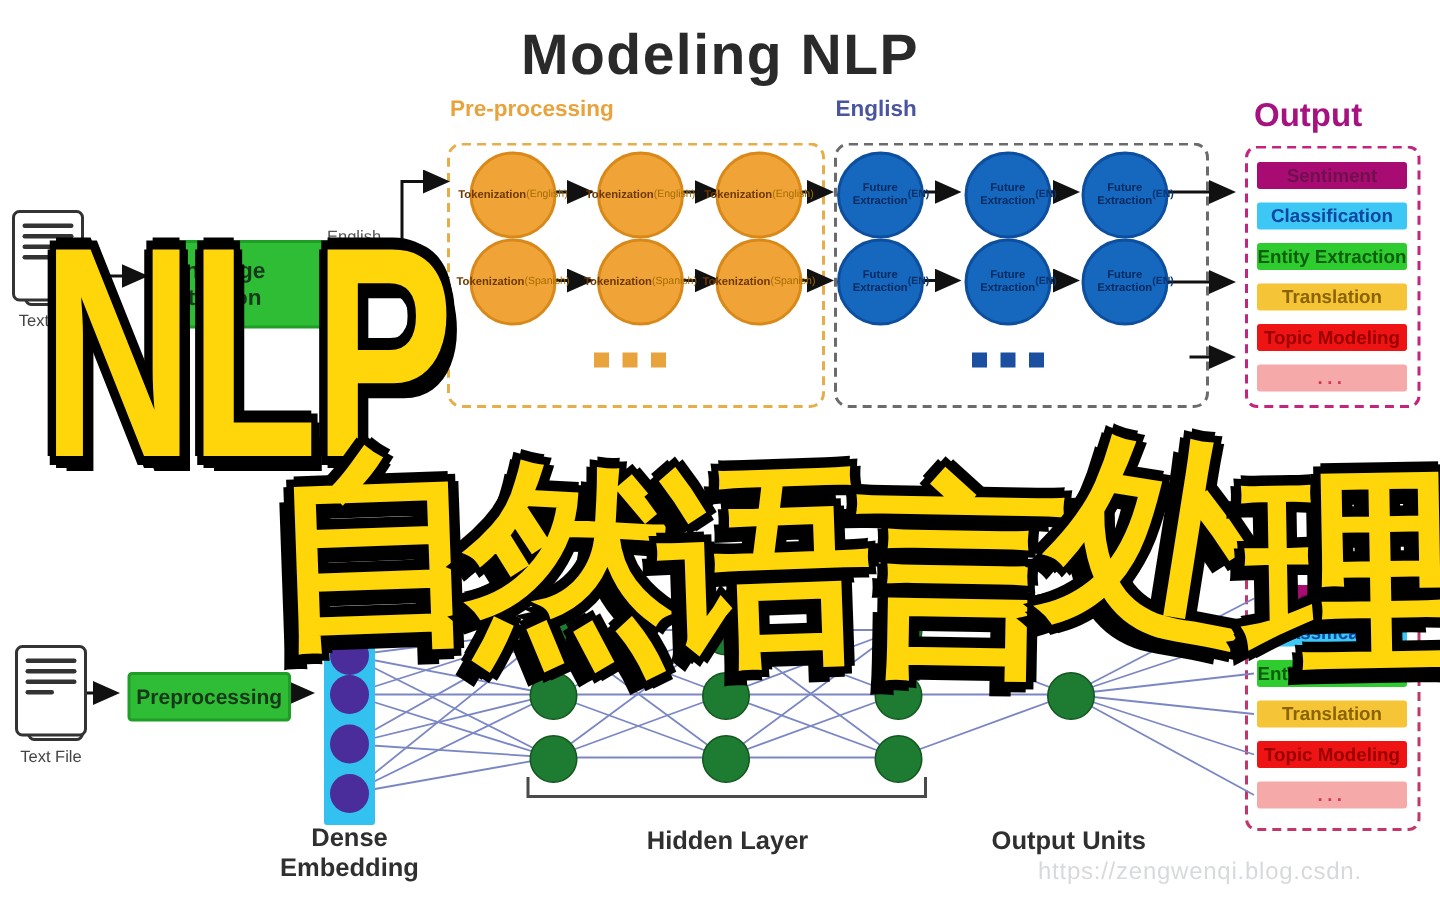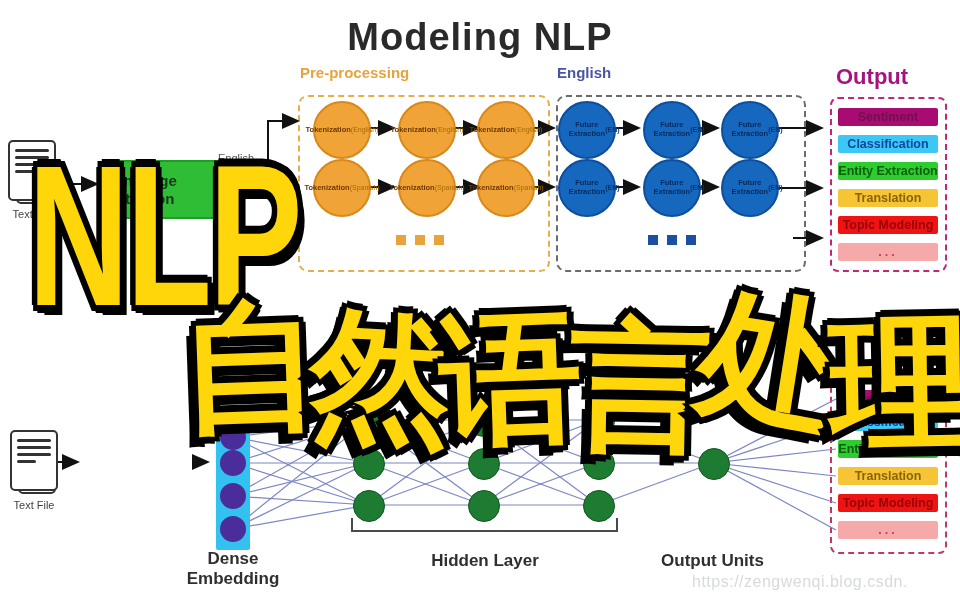--- a/index.html
+++ b/index.html
@@ -234,20 +234,21 @@
     <div class="page back"></div>
     <div class="page front">
         <i></i>
         <i></i>
         <i></i>
         <i class="short"></i>
       </div>
   </div>
   <div class="tlabel" style="left:0px;top:499px;width:68px;">Text File</div>
 
+  <div class="gbox" style="left: 85px; top: 448px; width: 105px; height: 29px; font-size: 14px; background: rgb(46, 189, 52);">Preprocessing</div>
 
   <div class="ecol" style="left: 216px; top: 424px; width: 34px; height: 126px; background: rgb(51, 193, 240);"></div>
   <div class="edot" style="left: 220px; top: 424px; background: rgb(75, 44, 155);"></div>
   <div class="edot" style="left: 220px; top: 450px; background: rgb(75, 44, 155);"></div>
   <div class="edot" style="left: 220px; top: 483px; background: rgb(75, 44, 155);"></div>
   <div class="edot" style="left: 220px; top: 516px; background: rgb(75, 44, 155);"></div>
 
   <div class="hnode" style="left: 353px; top: 405px; background: rgb(29, 124, 49);"></div>
   <div class="hnode" style="left: 353px; top: 448px; background: rgb(29, 124, 49);"></div>
   <div class="hnode" style="left: 353px; top: 490px; background: rgb(29, 124, 49);"></div>

